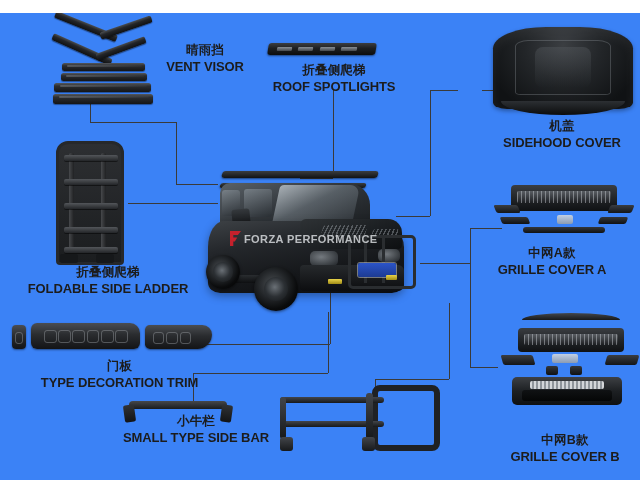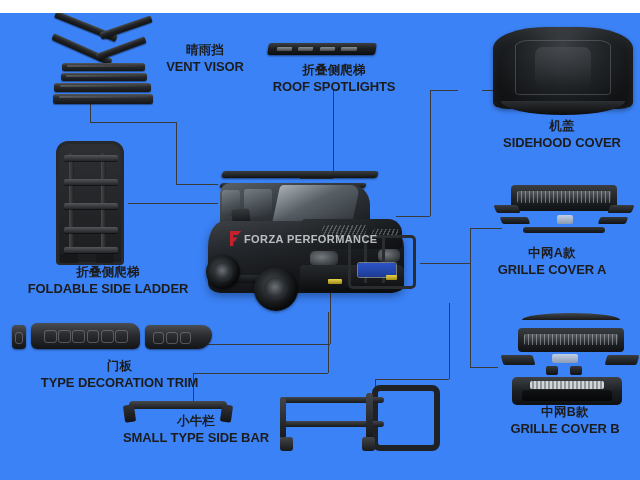--- a/index.html
+++ b/index.html
@@ -481,21 +481,21 @@
     <div class="grille-wing" style="left:116px; top:42px; width:32px; height:10px; transform:skewX(-16deg);"></div>
     <div class="emblem" style="left:62px; top:41px; width:26px; height:9px;"></div>
     <div class="smallblock" style="left:56px; top:53px; width:12px; height:9px;"></div>
     <div class="smallblock" style="left:80px; top:53px; width:12px; height:9px;"></div>
     <div class="grille-tray" style="left:22px; top:64px; width:110px; height:28px;">
       <div class="lightbar"></div>
       <div class="cavity"></div>
     </div>
   </div>
 
-  <div class="label" style="left:490px; top:392px; width:150px;">
+  <div class="label" style="left:490px; top:420px; width:150px;">
     <span class="cn">中网B款</span>
     <span class="en">GRILLE COVER B</span>
   </div>
 
   <div class="part" style="left:56px; top:128px; width:70px; height:122px;">
     <div class="ladder-frame" style="left:0; top:0; width:62px; height:118px;"></div>
     <div class="ladder-rail" style="left:13px; top:12px; height:96px;"></div>
     <div class="ladder-rail" style="left:45px; top:12px; height:96px;"></div>
     <div class="ladder-step" style="top:14px;"></div>
     <div class="ladder-step" style="top:38px;"></div>

